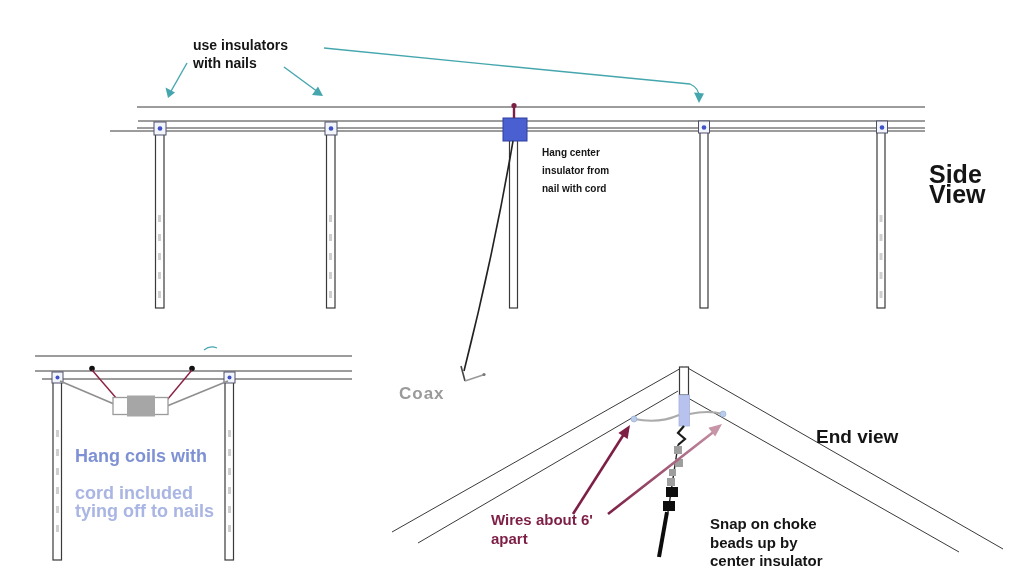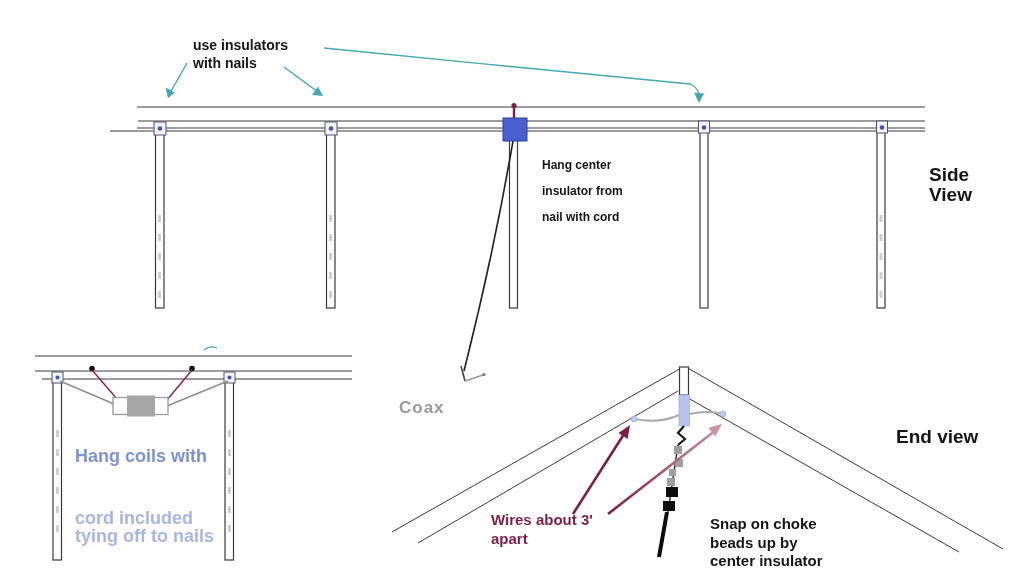--- a/index.html
+++ b/index.html
@@ -2,27 +2,27 @@
 <html style="--teal: #45a6ae; --maroon: #7d1f45; --rose: #c795a8; --cord-red: #8b2040; --insulator-blue: #4a5fd0; --lavender: #b7c3ee; --dot-blue: #3f51c8; --periwinkle: #a9b5e3; --periwinkle-dark: #7e91d4; --text-gray: #9a9a9a; --line-dark: #3a3a3a;"><head>
 <meta charset="utf-8">
 <style>
   html,body{margin:0;padding:0;background:#fff;}
   body{width:1024px;height:576px;position:relative;overflow:hidden;
        font-family:"Liberation Sans",sans-serif;}
   #stage{position:absolute;left:0;top:0;width:1024px;height:576px;}
   svg{position:absolute;left:0;top:0;}
   .label{position:absolute;white-space:pre-line;font-weight:bold;color:#151515;}
   .lbl-use-insulators{left:193px;top:37px;font-size:14px;line-height:17.5px;}
-  .lbl-hang-center{left:542px;top:152px;font-size:12px;line-height:26px;}
-  .lbl-side-view{left:929px;top:165px;font-size:19px;line-height:19.5px;}
-  .lbl-coax{left:399px;top:398px;font-size:17px;color:var(--text-gray);letter-spacing:1px;}
+  .lbl-hang-center{left:542px;top:144px;font-size:10px;line-height:18px;}
+  .lbl-side-view{left:929px;top:165px;font-size:25px;line-height:19.5px;}
+  .lbl-coax{left:399px;top:384px;font-size:17px;color:var(--text-gray);letter-spacing:1px;}
   .lbl-hang-coils{left:75px;top:428px;font-size:18px;line-height:18.5px;}
   .lbl-hang-coils .l1{color:var(--periwinkle-dark);}
-  .lbl-hang-coils .l2{color:var(--periwinkle);margin-top:25px;}
-  .lbl-end-view{left:896px;top:426px;font-size:19px;}
+  .lbl-hang-coils .l2{color:var(--periwinkle);}
+  .lbl-end-view{left:816px;top:426px;font-size:19px;}
   .lbl-wires-apart{left:491px;top:510px;font-size:15px;line-height:19px;color:var(--maroon);}
   .lbl-snap-choke{left:710px;top:487px;font-size:15px;line-height:18.5px;margin-top:28px;}
   
   .ln{fill:none;stroke:var(--line-dark);stroke-width:1.1;}
   .lnthin{fill:none;stroke:var(--line-dark);stroke-width:1;}
   .post{fill:#ffffff;stroke:var(--line-dark);stroke-width:1.2;}
   .erase{stroke:#cfcfcf;stroke-width:3;stroke-dasharray:7 12;fill:none;}
   .insq{fill:#f2f5fc;stroke:#50506a;stroke-width:1;}
   .indot{fill:var(--dot-blue);}
   .teal{fill:none;stroke:var(--teal);stroke-width:1.4;}
@@ -161,20 +161,20 @@
   <div class="label lbl-coax">Coax</div>
 
   <div class="label lbl-hang-coils">
     <div class="l1">Hang coils with</div>
     <div class="l2">cord included
 tying off to nails</div>
   </div>
 
   <div class="label lbl-end-view">End view</div>
 
-  <div class="label lbl-wires-apart">Wires about 3'
+  <div class="label lbl-wires-apart">Wires about 6'
 apart</div>
 
   <div class="label lbl-snap-choke">Snap on choke
 beads up by
 center insulator</div>
 
 </div>
 
 </body></html>

